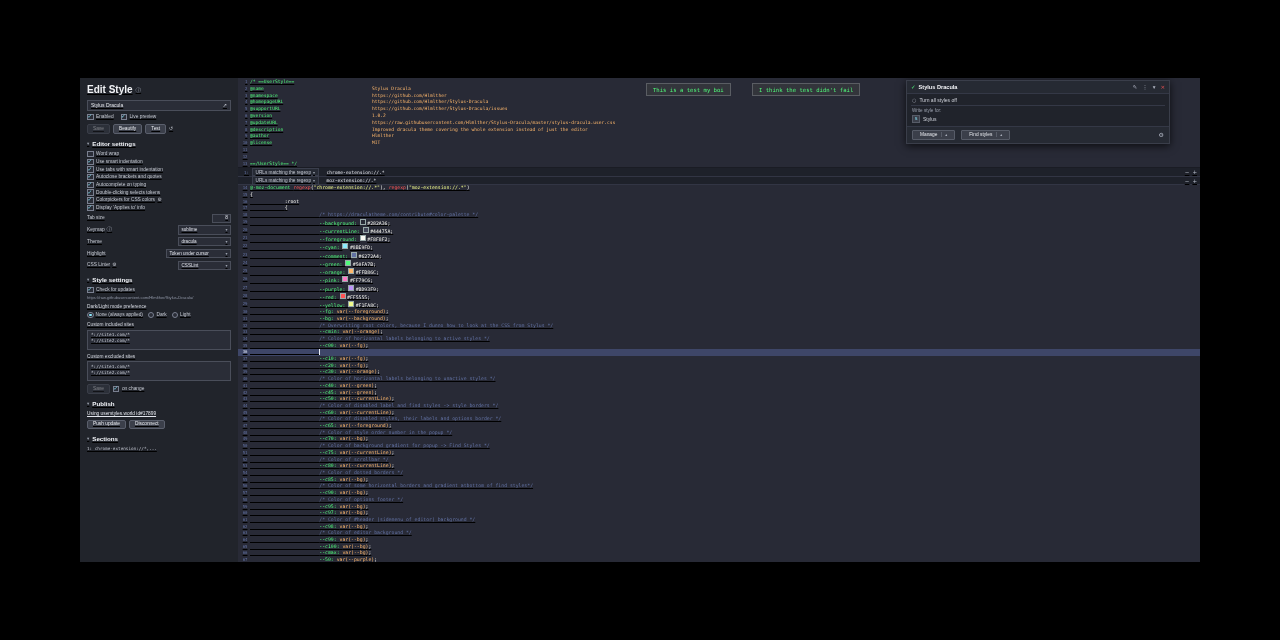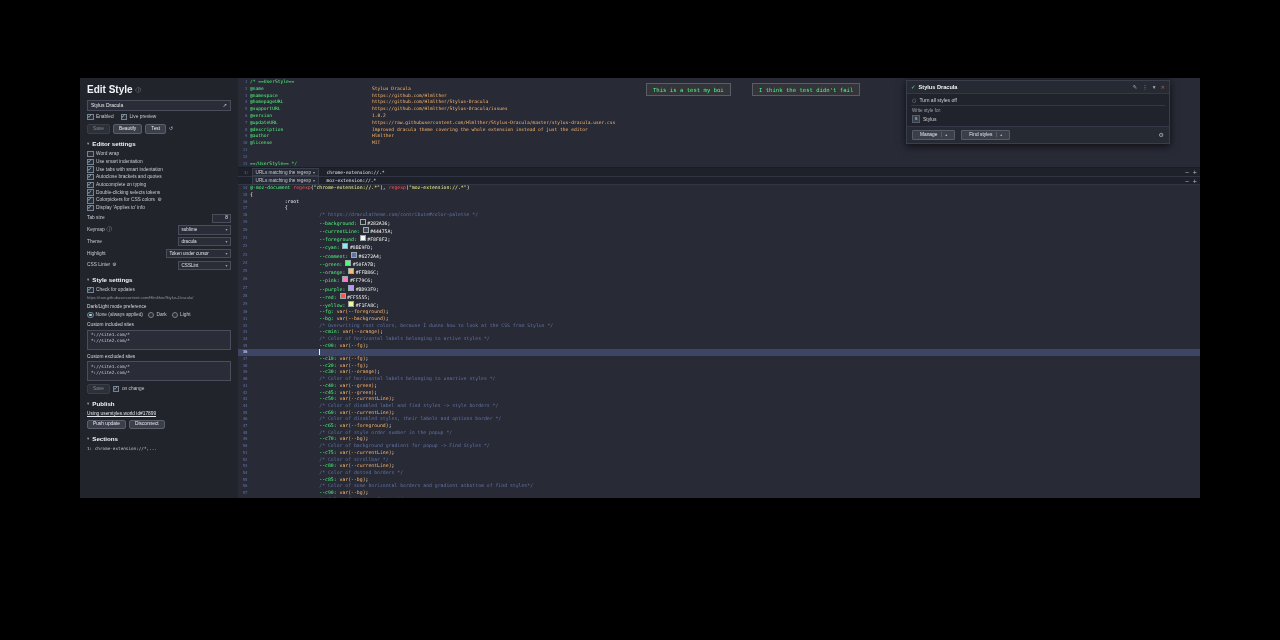--- a/index.html
+++ b/index.html
@@ -1,18 +1,18 @@
 <!DOCTYPE html>
 <html><head>
 <meta charset="utf-8">
 <style>
   html,body{margin:0;padding:0;background:#000;}
   .stage{position:relative;width:1280px;height:640px;background:#000;overflow:hidden;
          font-family:"Liberation Sans",sans-serif;-webkit-font-smoothing:antialiased;}
-  .app{position:absolute;left:80px;top:78px;width:1120px;height:420px;display:flex;background:#282a36;overflow:hidden;}
+  .app{position:absolute;left:80px;top:78px;width:1120px;height:484px;display:flex;background:#282a36;overflow:hidden;text-decoration:underline;}
 
   
   .sidebar{flex:0 0 158px;background:#21242b;color:#c6cad3;padding:6px 7px;box-sizing:border-box;
            font-size:4.8px;line-height:1.25;overflow:hidden;}
   .sb-title-row{display:flex;align-items:center;gap:3px;margin-bottom:3px;}
   .sb-title{font-size:10px;font-weight:bold;color:#f2f3f6;}
   .i-ico{font-family:"DejaVu Sans",sans-serif;color:#9aa0ad;font-size:5.5px;}
   .name-in{background:#2a2d37;border:1px solid #4a4e5a;height:9px;display:flex;align-items:center;
            justify-content:space-between;padding:0 3px;font-size:5px;color:#e8eaef;margin-bottom:2px;}
   .inline-cbs{display:flex;gap:7px;align-items:center;margin:2px 0 3px 0;}

